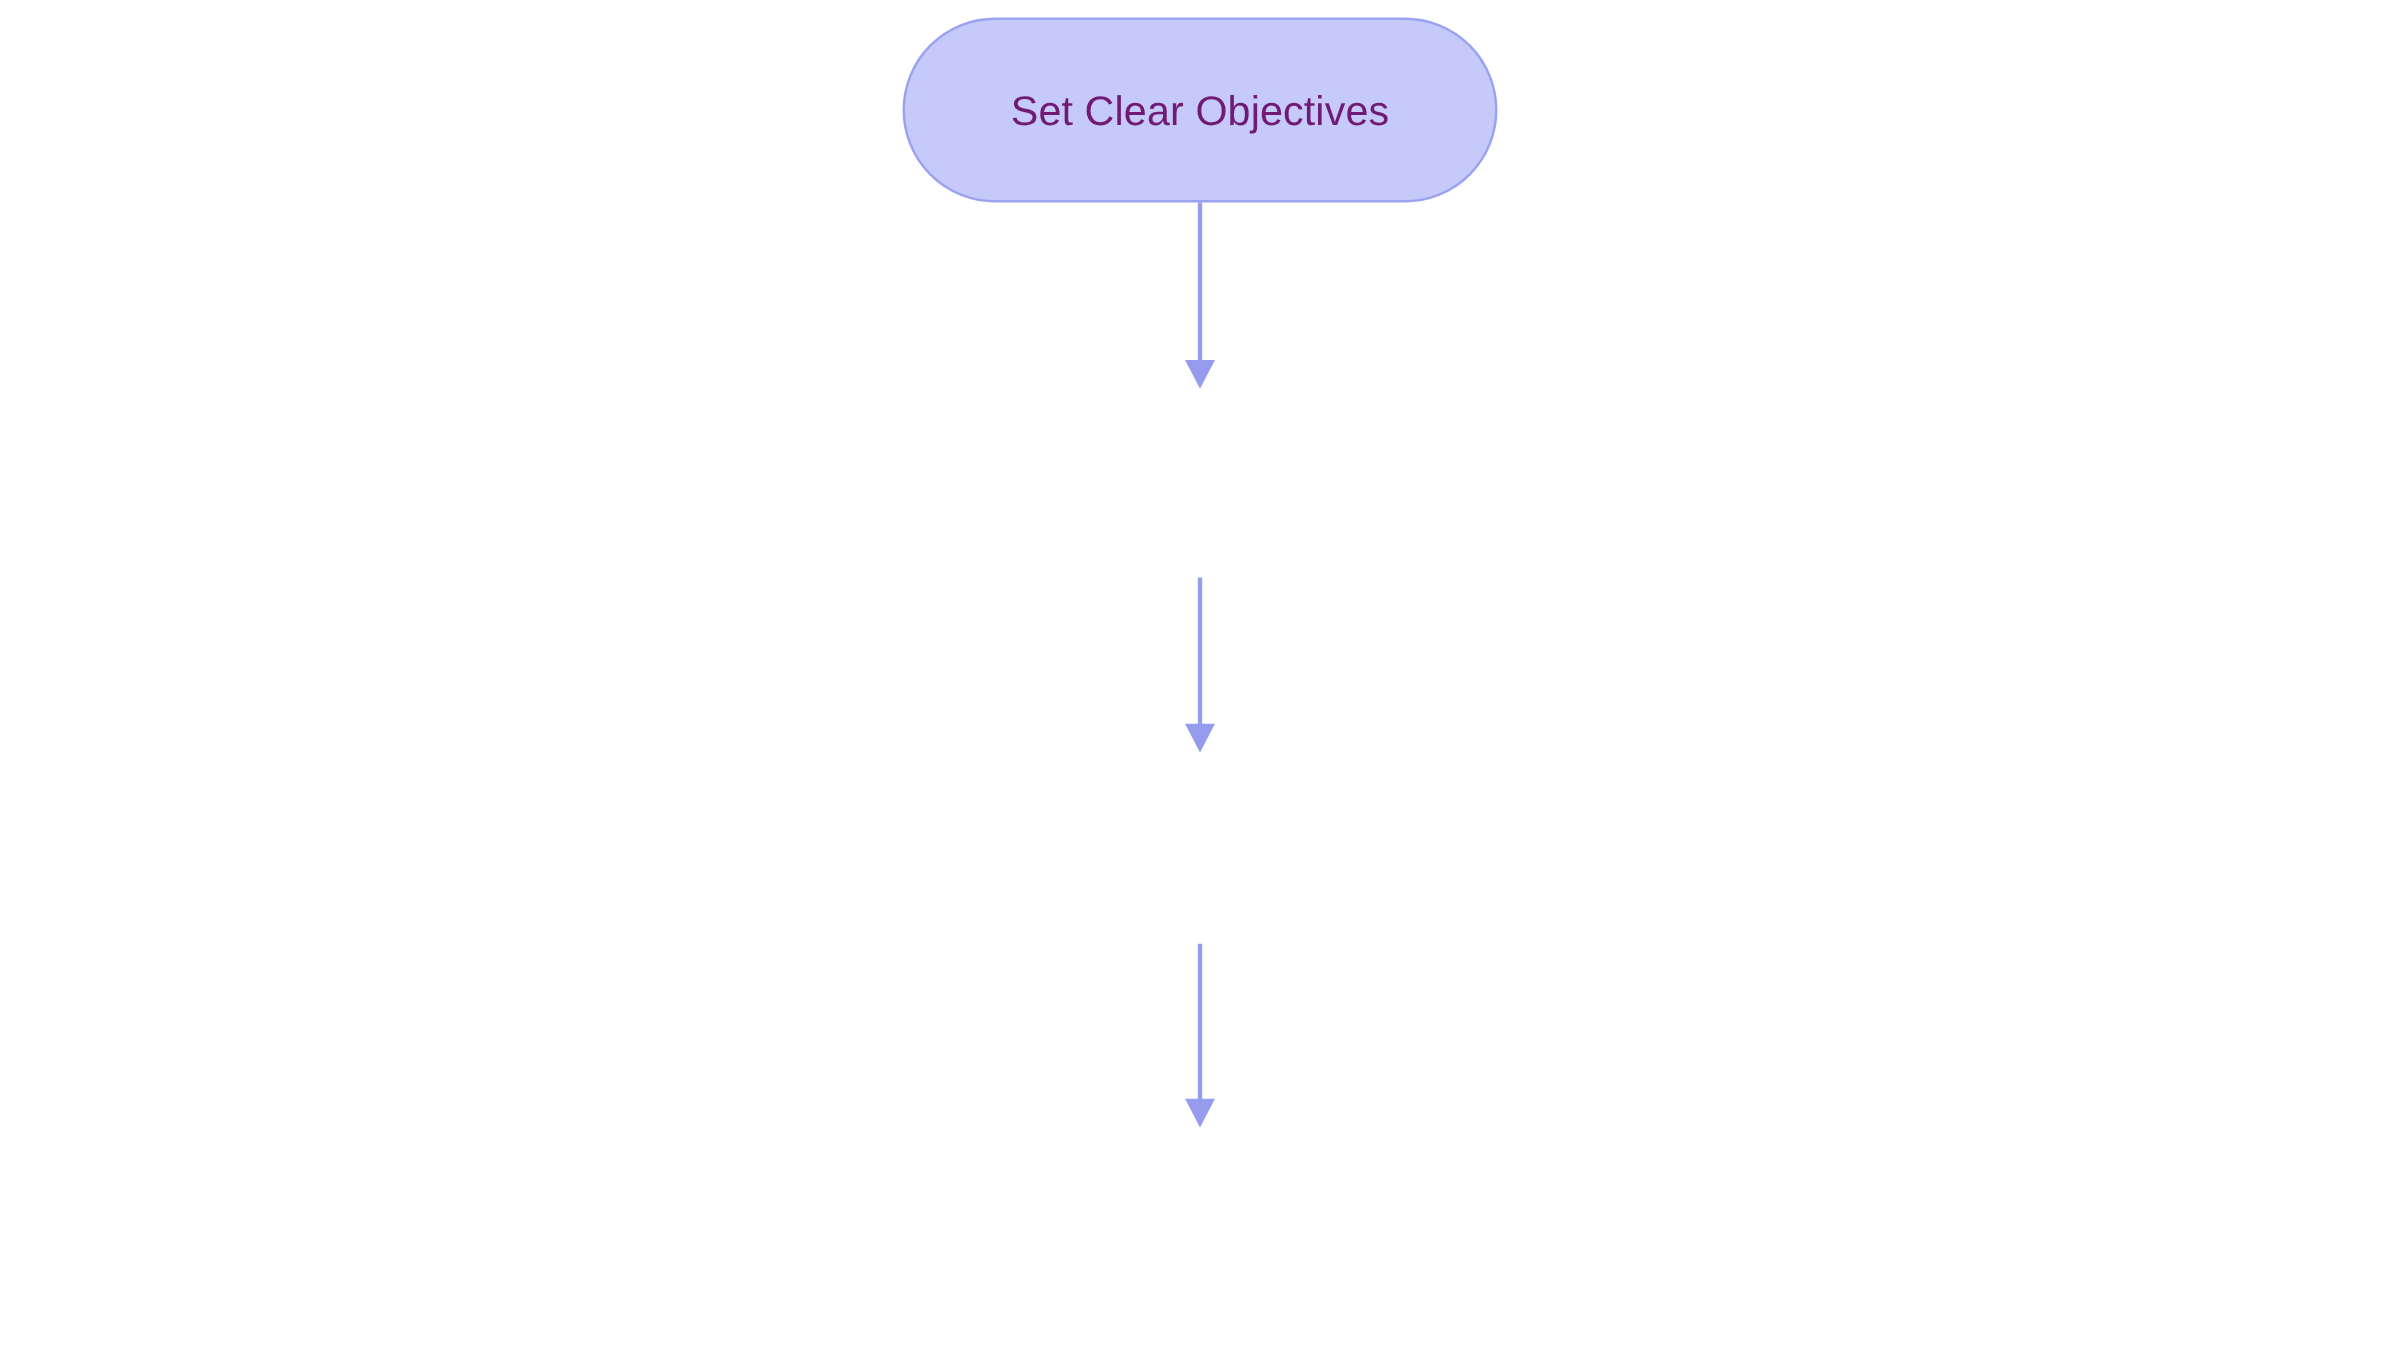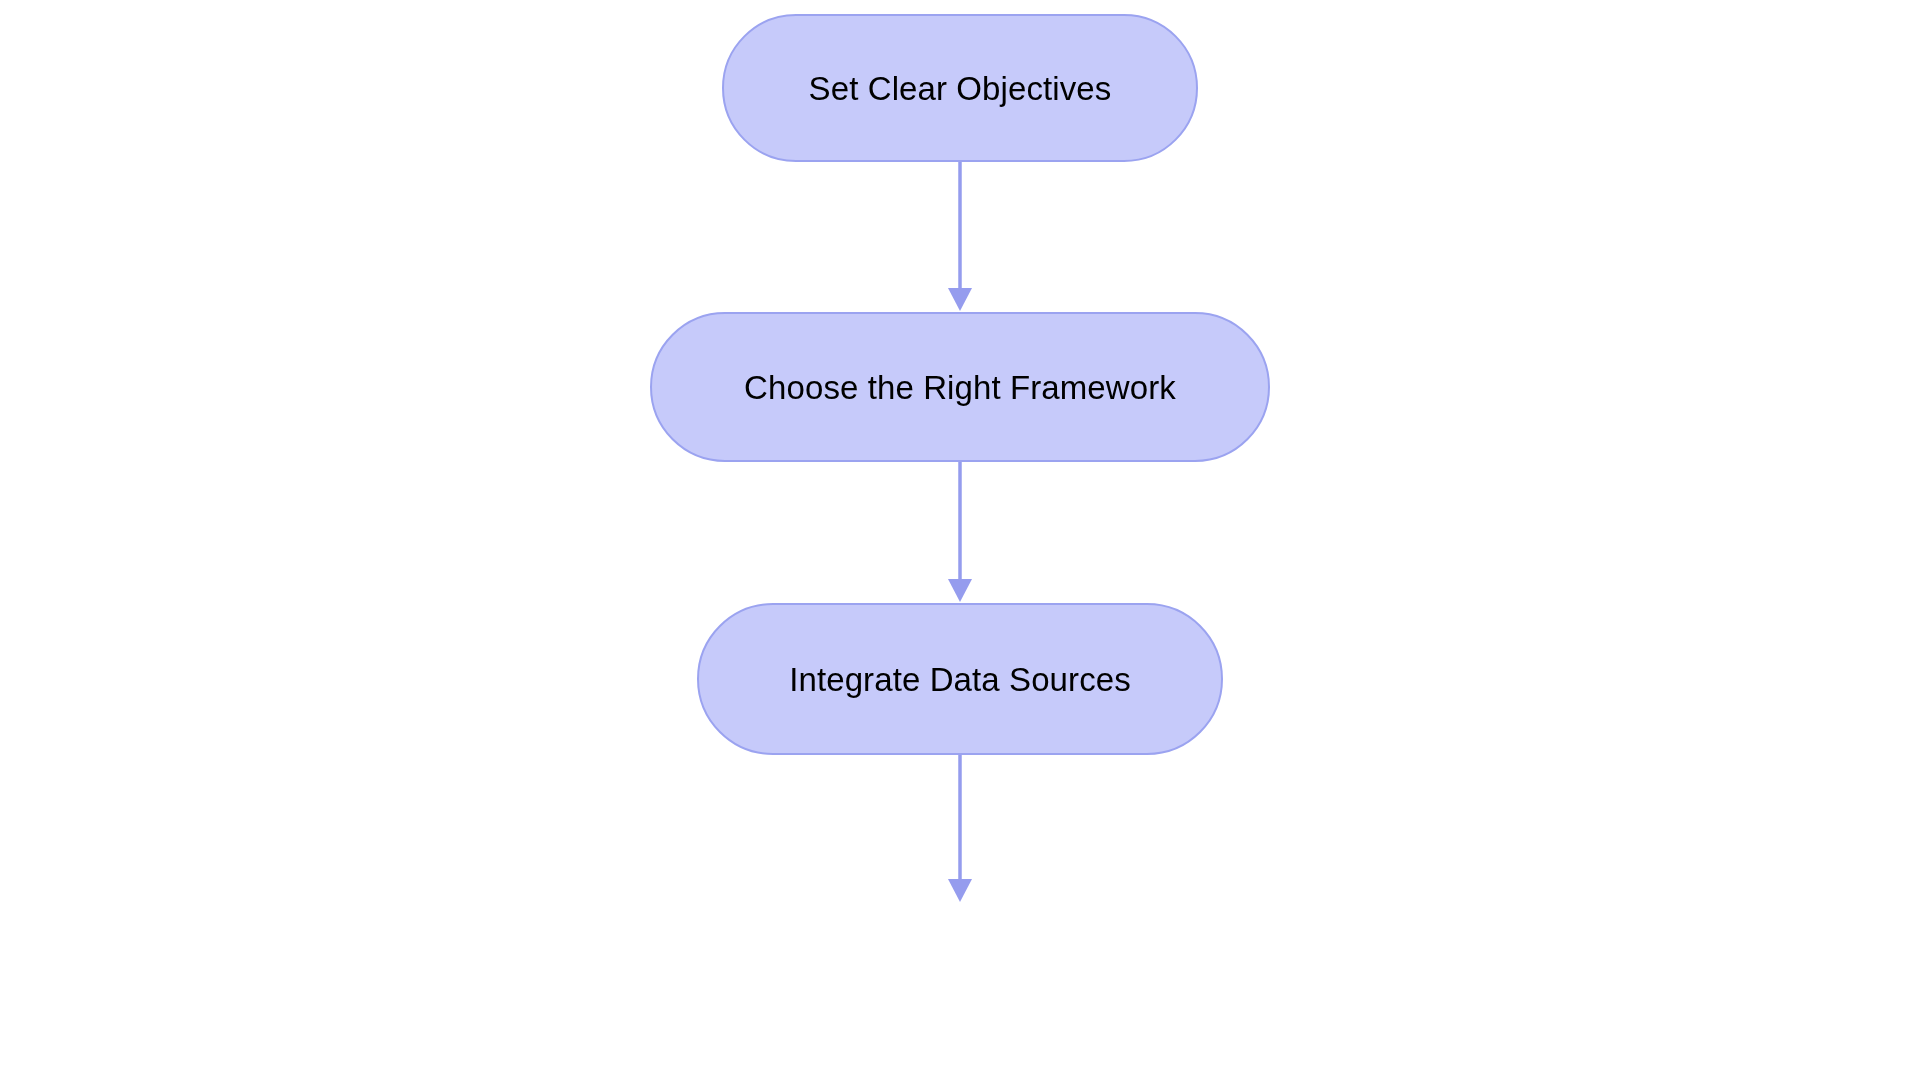--- a/index.html
+++ b/index.html
@@ -26,21 +26,21 @@
     box-sizing: border-box;
     display: flex;
     align-items: center;
     justify-content: center;
     background: #c6cafa;
     border: 2px solid #9ba3f0;
     border-radius: 999px;
     text-align: center;
   }
   .node-label {
-    color: #000000;
+    color: #701a75;
     font-family: "Liberation Sans", sans-serif;
     font-size: 33px;
     font-weight: 400;
     line-height: 1;
     letter-spacing: 0.1px;
     white-space: nowrap;
     user-select: none;
   }
 
   
@@ -89,22 +89,16 @@
     <g>
       <line class="edge-line" x1="960" y1="755" x2="960" y2="881"></line>
       <polygon class="edge-head" points="948,879 972,879 960,902"></polygon>
     </g>
   </svg>
 
   <div class="node node-1">
     <span class="node-label">Set Clear Objectives</span>
   </div>
 
-  <div class="node node-2">
-    <span class="node-label">Choose the Right Framework</span>
-  </div>
 
-  <div class="node node-3">
-    <span class="node-label">Integrate Data Sources</span>
-  </div>
 
 
 </div>
 
 </body></html>

